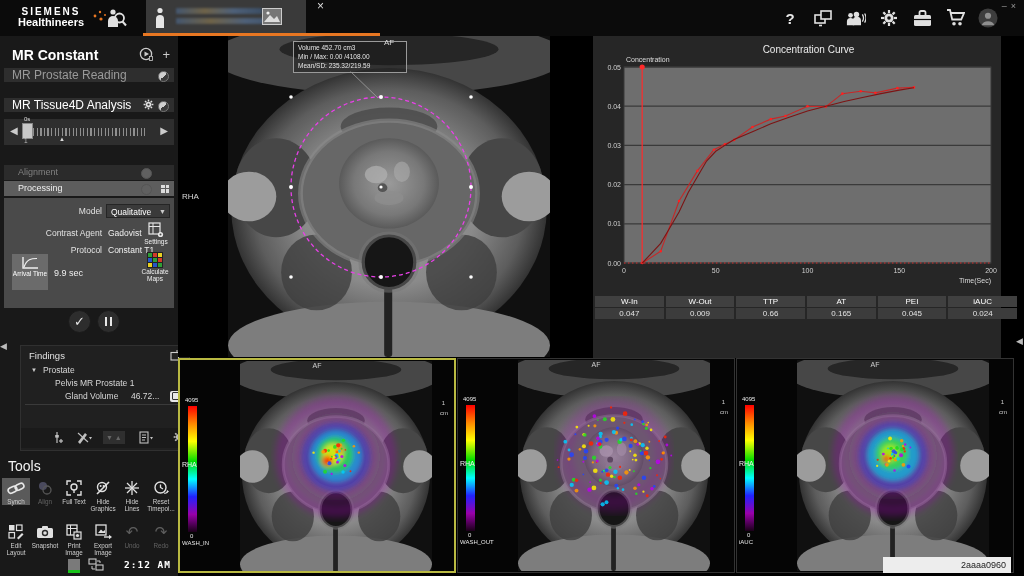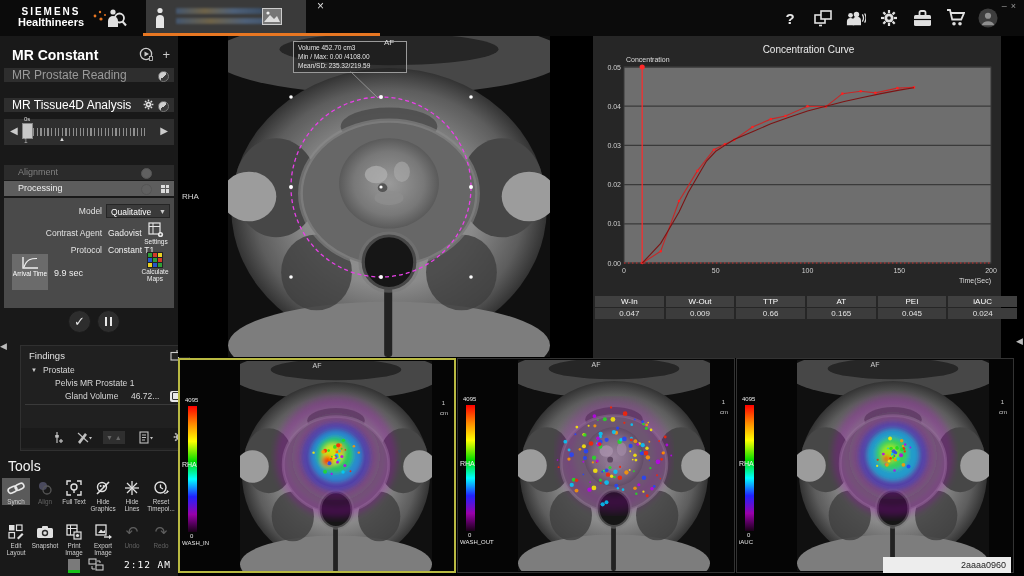--- a/index.html
+++ b/index.html
@@ -75,21 +75,21 @@
   #ftools{position:absolute;left:0;bottom:2px;width:168px;height:20px;background:#1a1a1a;}
   #ftools .fticn{position:absolute;top:3px;color:#c0c0c0;font-size:9px;}
   .disbox{background:#2f2f2f;color:#666 !important;padding:0 3px;font-size:7px !important;line-height:13px;}
   
   #tools-title{position:absolute;left:8px;top:422px;font-size:14px;color:#f2f2f2;}
   .tcell{position:absolute;width:28px;text-align:center;font-size:6.3px;color:#cfcfcf;line-height:1.12;}
   .tcell .ticon{height:20px;display:flex;align-items:center;justify-content:center;}
   .tcell.sel{background:#5a5a5a;}
   .tcell.dim{opacity:.38;}
   .tcell .u{font-size:15px;color:#cfcfcf;line-height:18px;}
-  #statusrow{position:absolute;left:0;top:521px;width:178px;height:18px;}
+  #statusrow{position:absolute;left:0;top:521px;width:178px;height:18px;font-weight:bold;}
   #scr-icon{position:absolute;left:68px;top:2px;width:12px;height:11px;background:#7a7a7a;border-bottom:3px solid #17c21a;}
   #net-icon{position:absolute;left:88px;top:1px;}
   #clock{position:absolute;left:124px;top:2px;font-family:"DejaVu Sans Mono",monospace;font-size:9.5px;color:#fff;letter-spacing:1px;}
   .collapse-arr{position:absolute;font-size:9px;color:#bbb;z-index:30;}
   
   #mainviewer{position:absolute;left:178px;top:36px;width:415px;height:321px;background:#000;overflow:hidden;}
   #main-mr{position:absolute;left:50px;top:0;width:322px;height:321px;}
   #voilayer{position:absolute;left:0;top:0;width:415px;height:321px;}
   #mv-af{position:absolute;left:206px;top:2px;font-size:8px;color:#d8d8d8;}
   #mv-rha{position:absolute;left:4px;top:156px;font-size:8px;color:#d8d8d8;}

